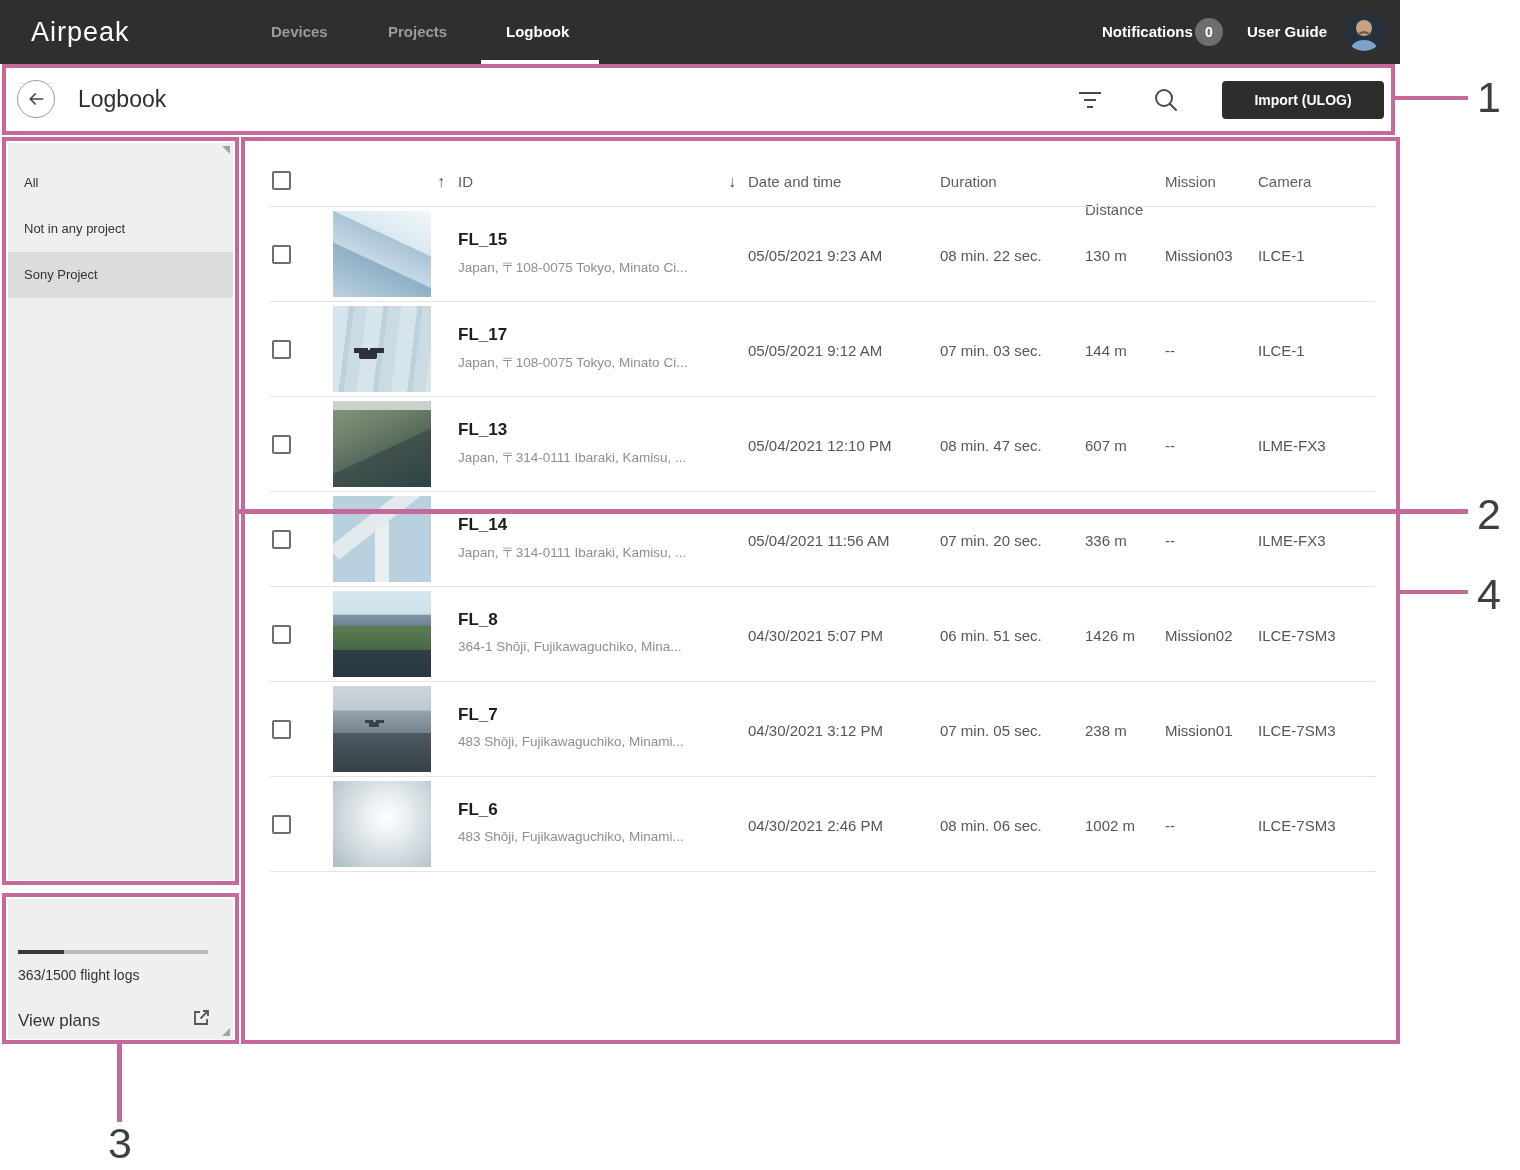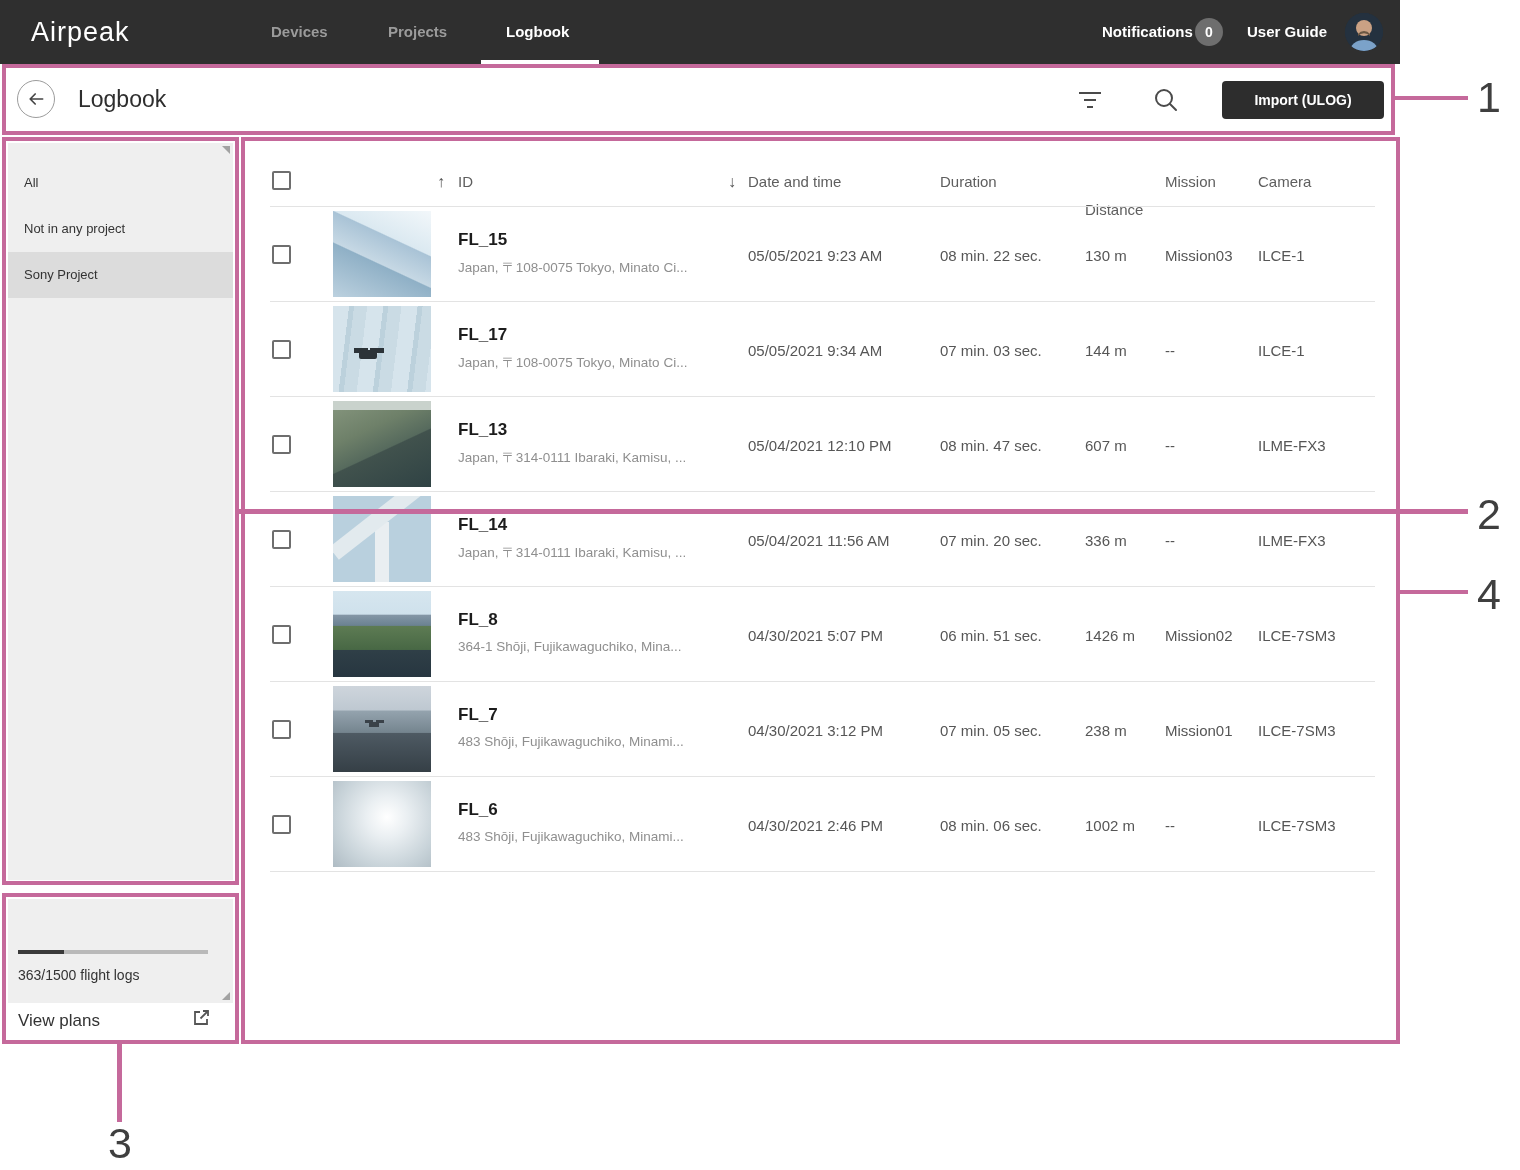--- a/index.html
+++ b/index.html
@@ -40,21 +40,21 @@
   
   .sidebar { position:absolute; left:8px; top:143px; width:225px; height:737px; background:#efefef; padding-top:17px; }
   .side-item { height:46px; line-height:46px; padding-left:16px; font-size:13px; color:#333; cursor:pointer; }
   .side-item.selected { background:#dcdcdc; }
   .grip-ne { position:absolute; right:3px; top:3px; width:0; height:0;
              border-left:8px solid transparent; border-top:8px solid #a2a2a2; }
   .grip-se { position:absolute; right:3px; bottom:3px; width:0; height:0;
              border-left:8px solid transparent; border-bottom:8px solid #a2a2a2; }
 
   
-  .plan-panel { position:absolute; left:8px; top:899px; width:225px; height:104px; background:#efefef; }
+  .plan-panel { position:absolute; left:8px; top:899px; width:225px; height:140px; background:#efefef; }
   .progress-track { position:absolute; left:10px; top:51px; width:190px; height:4px; background:#b9b9b9; }
   .progress-fill { height:4px; background:#3a3a3a; width:24%; }
   .plan-usage { position:absolute; left:10px; top:68px; font-size:14px; color:#333; }
   .view-plans { position:absolute; left:10px; top:112px; font-size:17px; color:#333; cursor:pointer; }
   .ext-icon { position:absolute; right:22px; top:109px; width:20px; height:20px; cursor:pointer; }
 
   
   .table { position:absolute; left:247px; top:141px; width:1147px; height:898px; background:#fff; }
   .t-header { position:relative; height:66px; }
   .hdr-divider, .row-divider { position:absolute; left:23px; right:19px; bottom:0; height:1px; background:#e3e3e3; }
@@ -220,21 +220,21 @@
     <div class="cell c-cam">ILCE-1</div>
     <div class="row-divider"></div>
   </div>
         <div class="t-row">
     <div class="checkbox"></div>
     <div class="c-thumb thumb--drone-glass-facade"></div>
     <div class="c-idblock">
       <div class="row-title">FL_17</div>
       <div class="row-sub">Japan, 〒108-0075 Tokyo, Minato Ci...</div>
     </div>
-    <div class="cell c-date">05/05/2021 9:34 AM</div>
+    <div class="cell c-date">05/05/2021 9:12 AM</div>
     <div class="cell c-dur">07 min. 03 sec.</div>
     <div class="cell c-dist">144 m</div>
     <div class="cell c-mis">--</div>
     <div class="cell c-cam">ILCE-1</div>
     <div class="row-divider"></div>
   </div>
         <div class="t-row">
     <div class="checkbox"></div>
     <div class="c-thumb thumb--aerial-coastline"></div>
     <div class="c-idblock">

